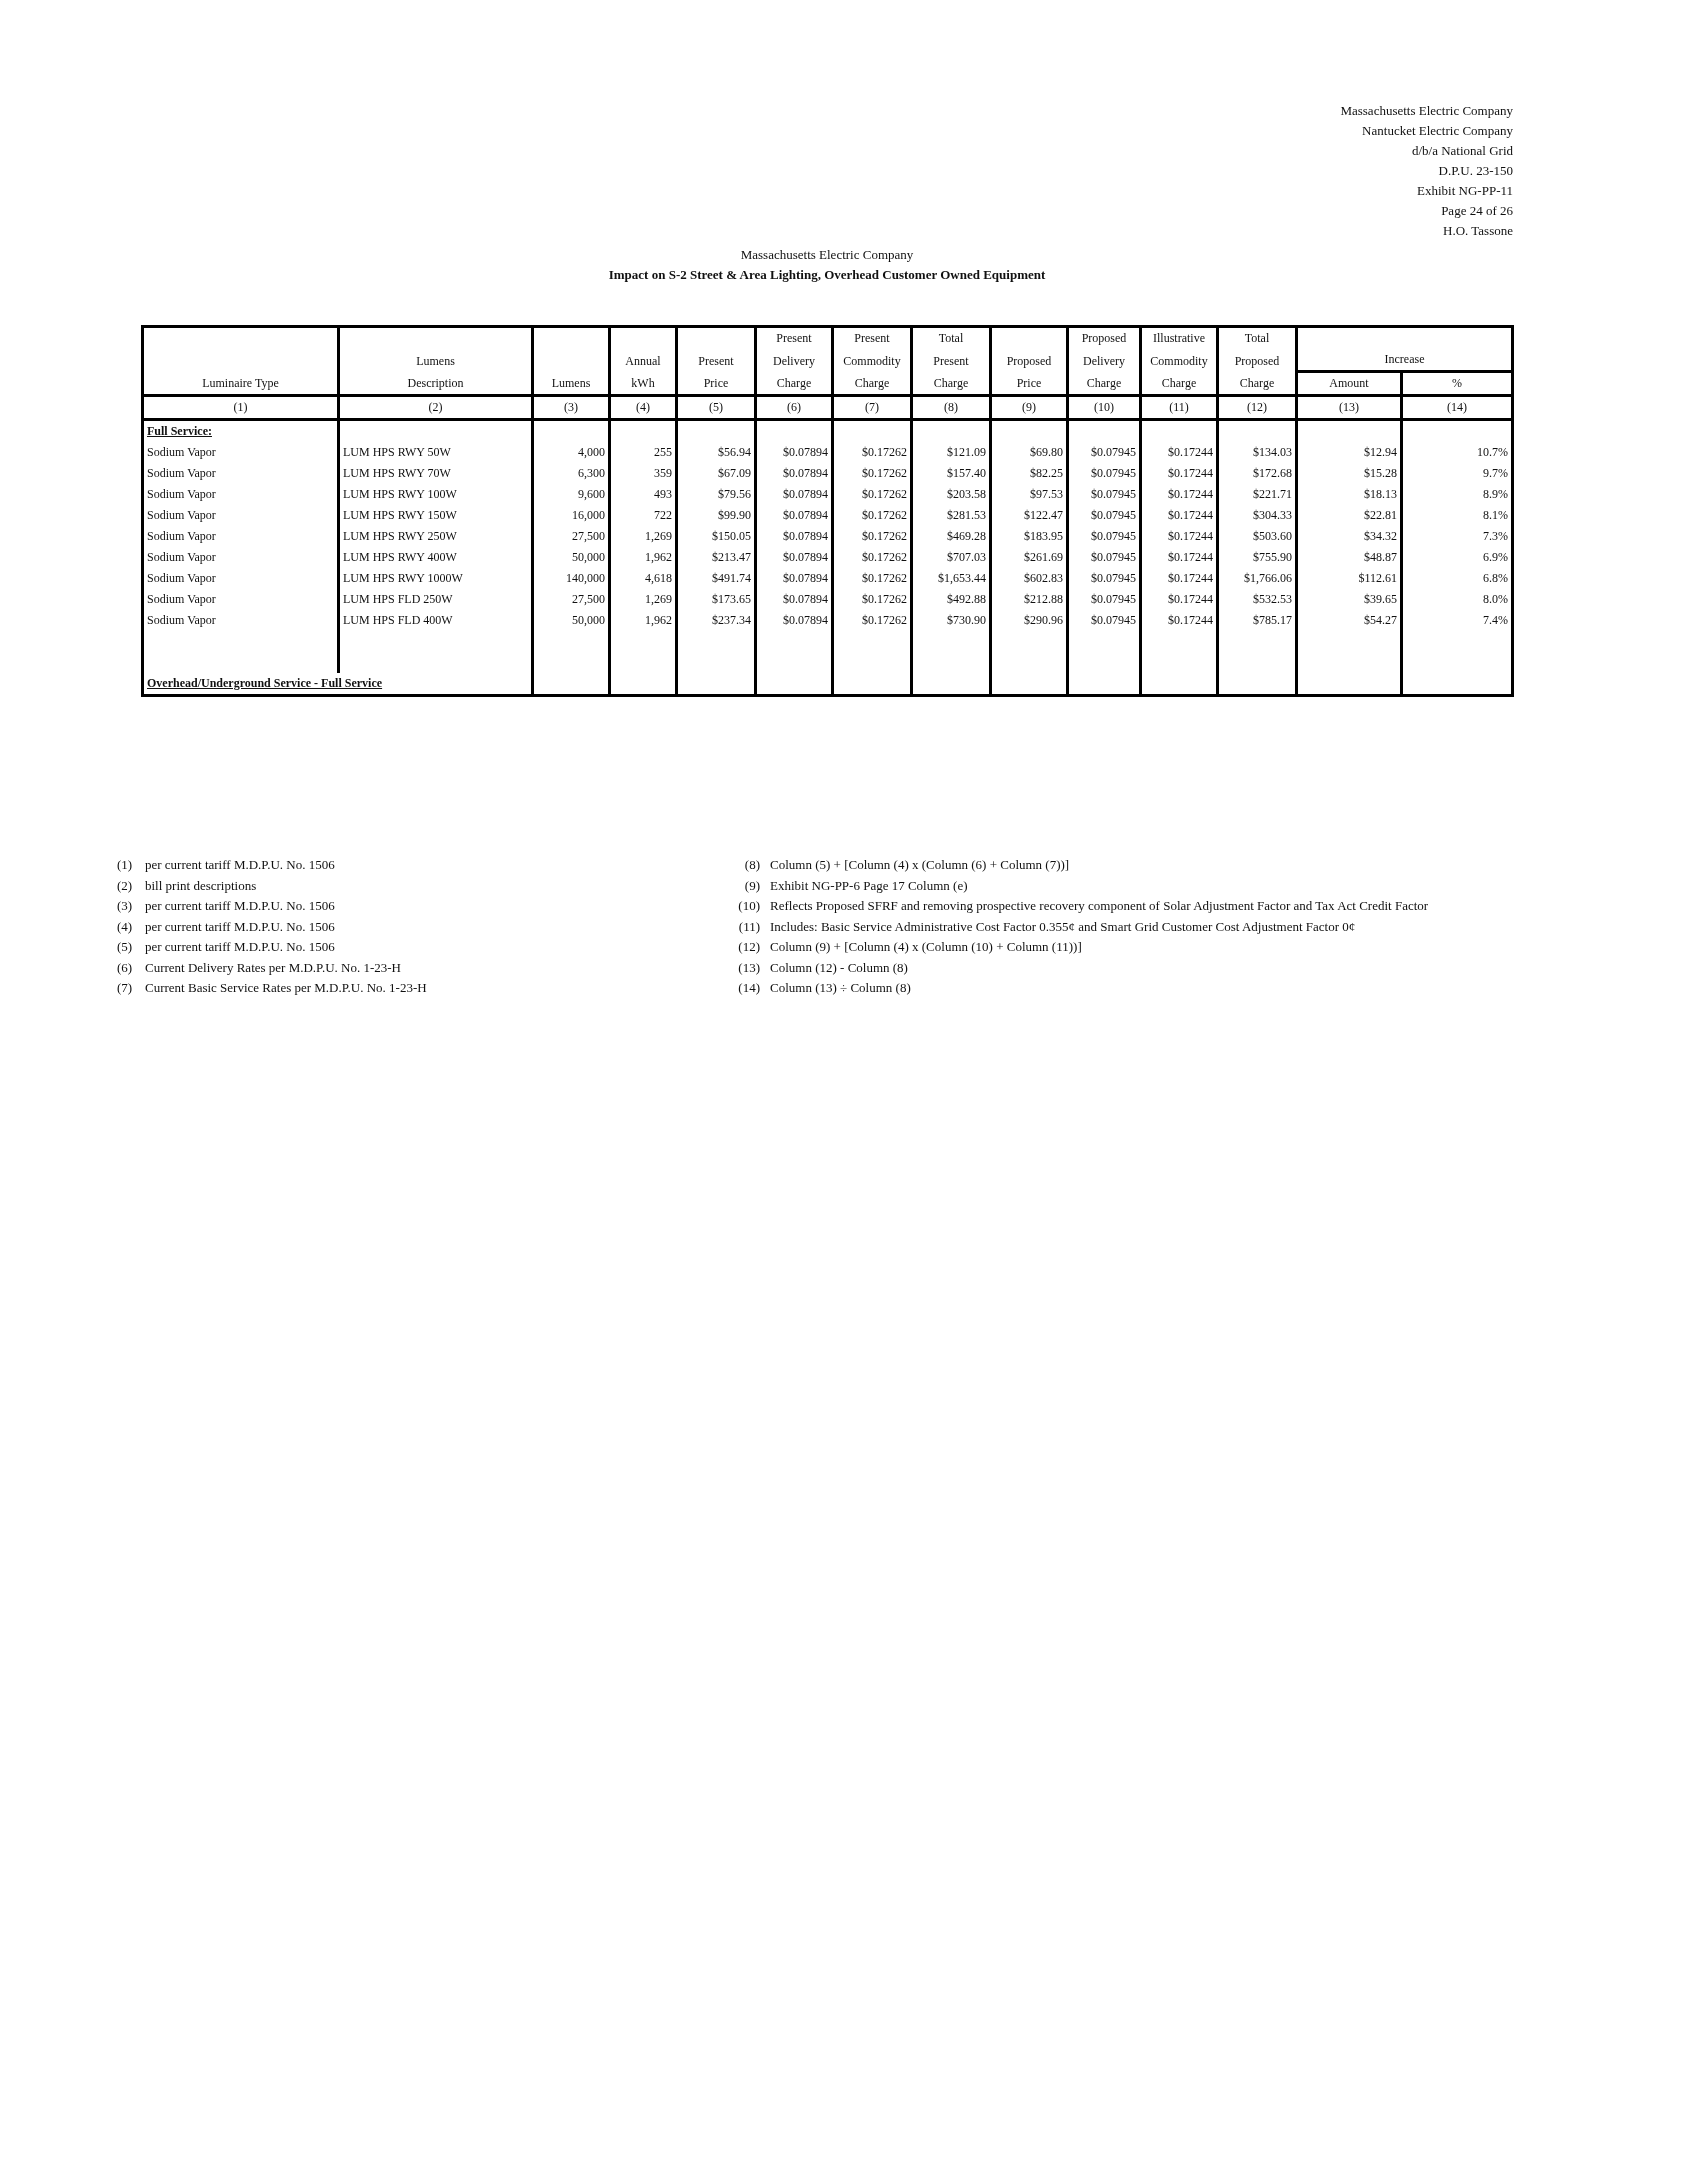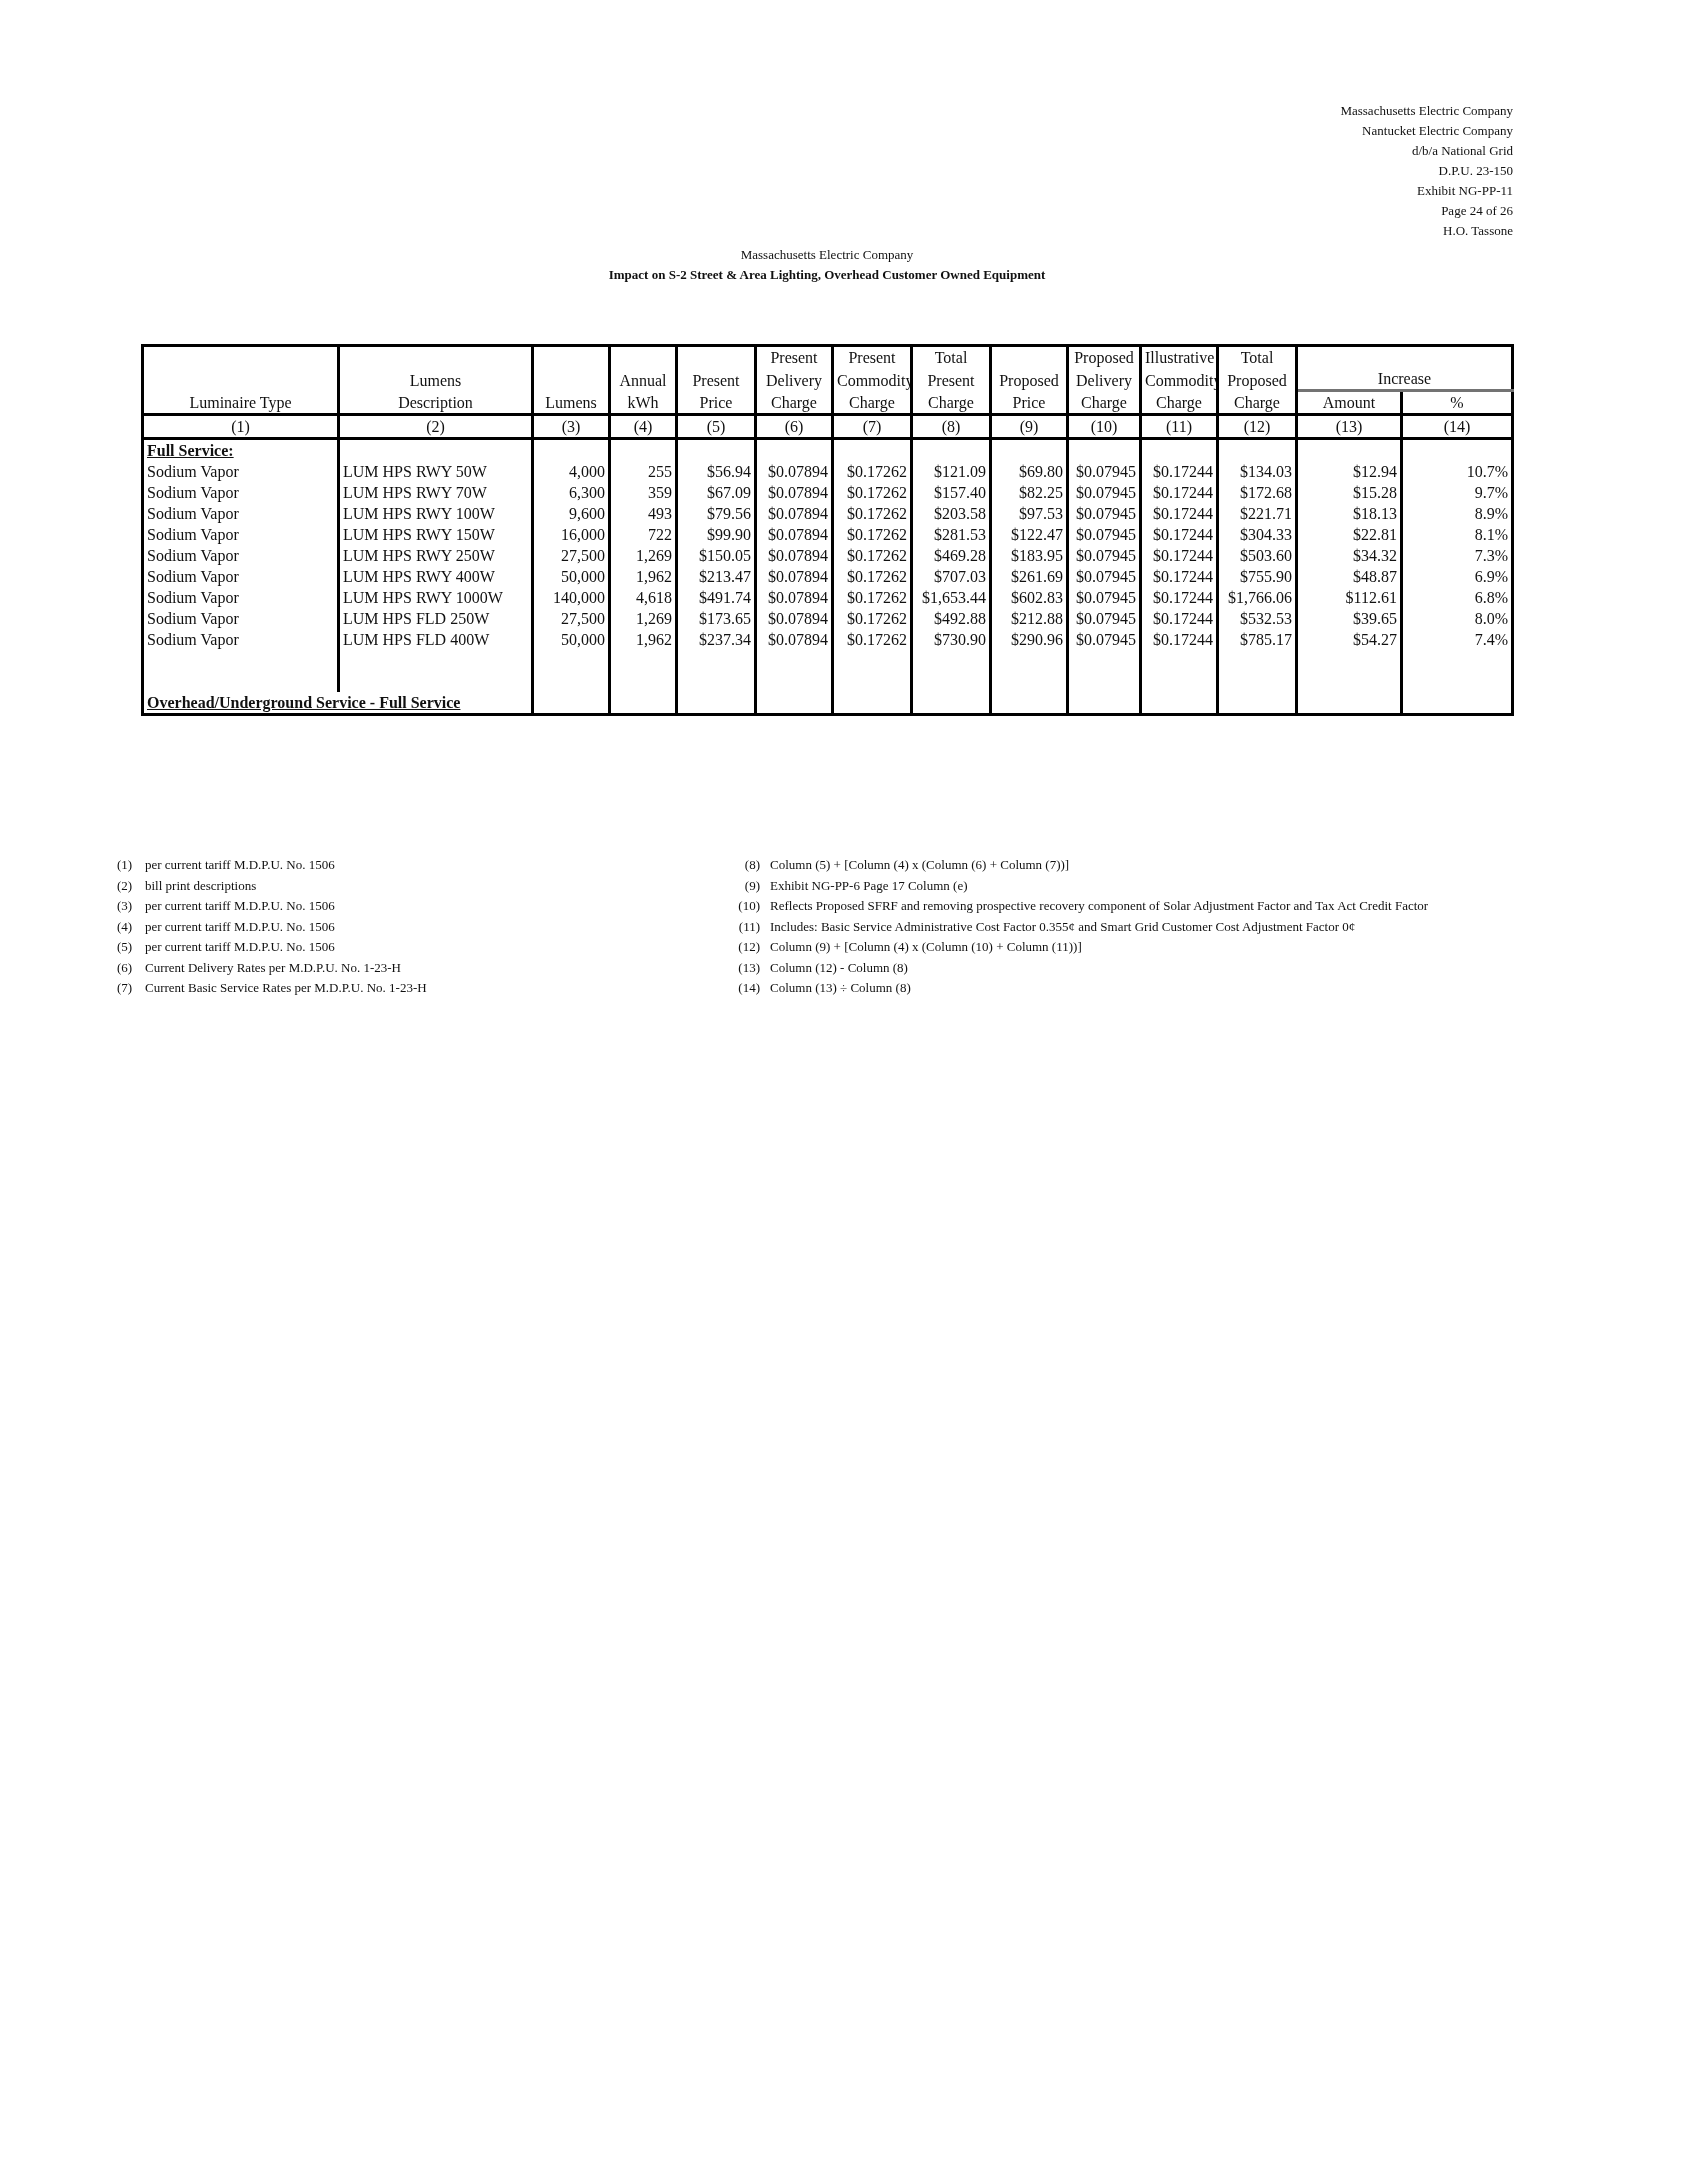--- a/index.html
+++ b/index.html
@@ -1,24 +1,24 @@
 <!DOCTYPE html>
 <html><head>
 <meta charset="utf-8">
 <style>
   html, body { margin: 0; padding: 0; background: #ffffff; }
   body { width: 1683px; height: 2178px; position: relative; font-family: "Liberation Serif", "DejaVu Serif", serif; color: #111; }
   .hdr-right { position: absolute; right: 170px; top: 101px; text-align: right; font-size: 13px; line-height: 20px; }
   .titles { position: absolute; left: 141px; width: 1372px; top: 245px; text-align: center; font-size: 13px; line-height: 20px; }
   .titles .bold { font-weight: bold; }
-  table.impact { position: absolute; left: 141px; top: 344px; width: 1372px; border-collapse: collapse; font-size: 16px; table-layout: fixed; border: 3px solid #000; }
+  table.impact { position: absolute; left: 141px; top: 325px; width: 1372px; border-collapse: collapse; font-size: 12px; table-layout: fixed; border: 3px solid #000; }
   table.impact td { padding: 0 3px; height: 21px; line-height: 21px; white-space: nowrap; overflow: hidden; vertical-align: bottom; }
   .vb { border-right: 3px solid #000; }
   .thead td { text-align: center; line-height: 20px; height: 20px; }
-  .hb { border-bottom: 3px solid #737373; }
+  .hb { border-bottom: 3px solid #000000; }
   .num td { text-align: center; border-bottom: 3px solid #000; }
   .r { text-align: right; }
   .l { text-align: left; margin-left: 24px; }
   .c { text-align: right; }
   .u { text-decoration: underline; font-weight: bold; }
   .spacer td { height: 22px; }
   .gap td { height: 40px; }
   .footnotes { position: absolute; top: 855px; font-size: 13px; line-height: 20.5px; }
   .fn-left { left: 117px; }
   .fn-right { left: 728px; }

